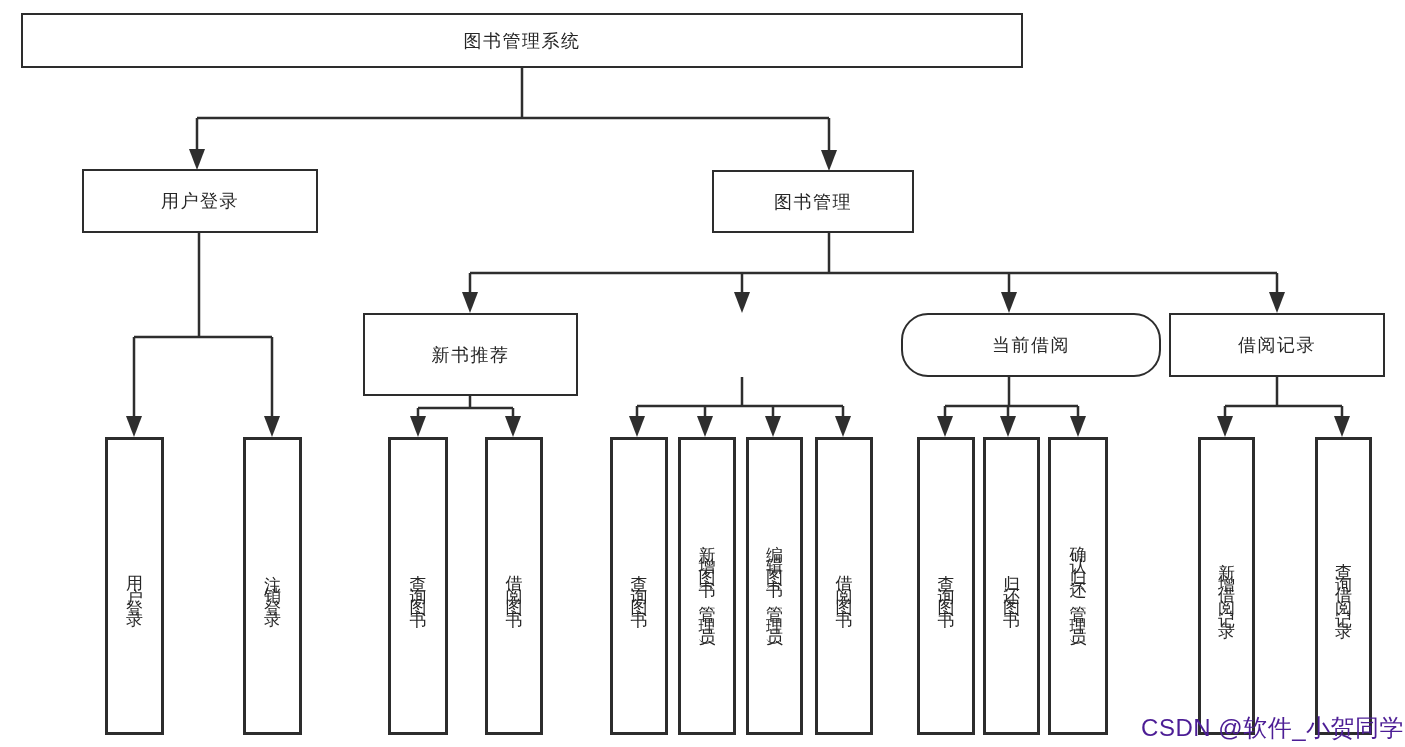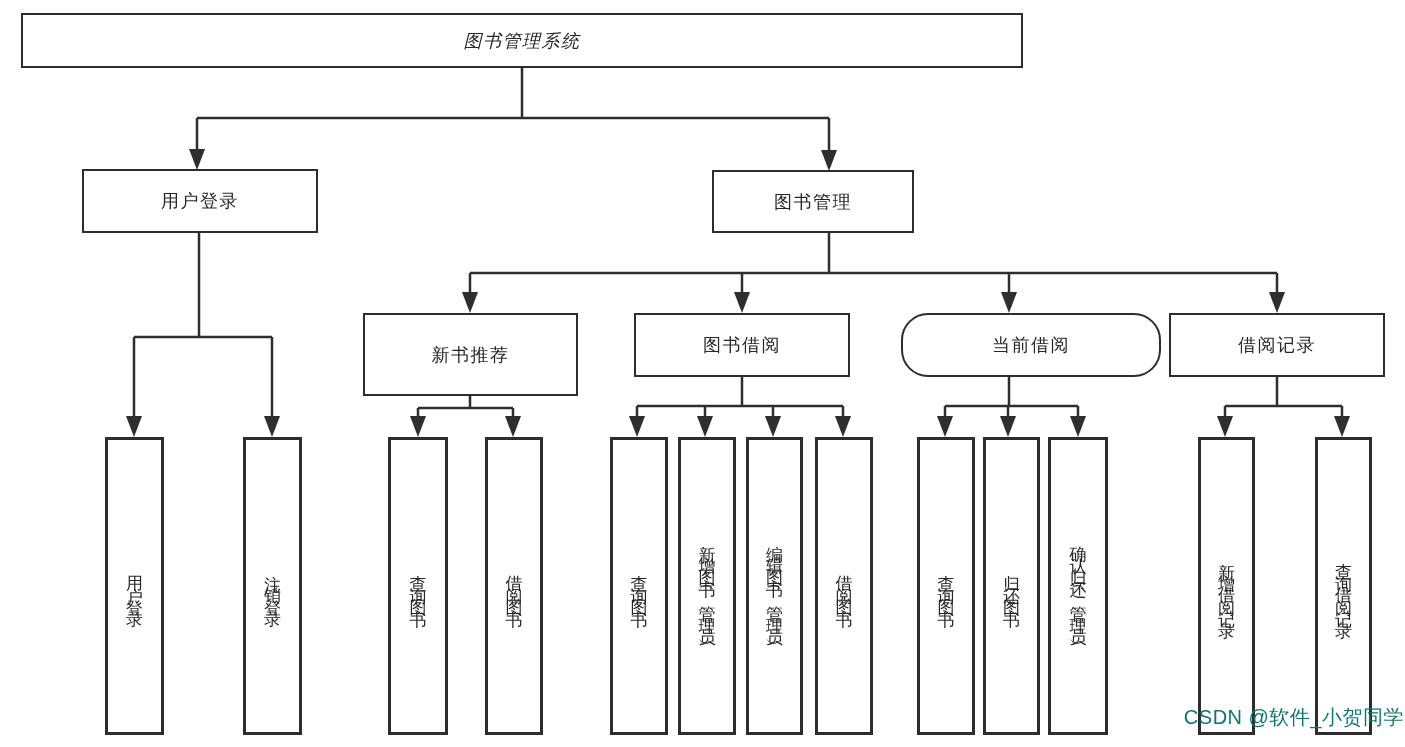--- a/index.html
+++ b/index.html
@@ -47,24 +47,24 @@
     writing-mode: vertical-rl;
     color: #262626;
     font-size: 17px;
     letter-spacing: 12px;
     line-height: 1;
     white-space: nowrap;
   }
   .watermark {
     position: absolute;
     right: 1px;
-    bottom: 16px;
+    bottom: 3px;
     z-index: 3;
-    font-size: 20px;
-    color: #0f766e;
+    font-size: 24px;
+    color: #4c1d95;
     letter-spacing: 0.5px;
     white-space: nowrap;
   }
   svg .edge { stroke: #2e2e2e; stroke-width: 2.5; fill: none; }
   svg .head { fill: #2e2e2e; stroke: none; }
 </style>
 </head>
 <body>
 
 <div id="canvas">
@@ -105,36 +105,33 @@
       <polygon class="head" points="1000,416 1016,416 1008,437"></polygon>
       <polygon class="head" points="1070,416 1086,416 1078,437"></polygon>
     </g>
     <g>
       <path class="edge" d="M1277,377 L1277,406 M1225,406 L1342,406 M1225,406 L1225,419 M1342,406 L1342,419"></path>
       <polygon class="head" points="1217,416 1233,416 1225,437"></polygon>
       <polygon class="head" points="1334,416 1350,416 1342,437"></polygon>
     </g>
   </svg>
 
-  <div class="box" style="left:21px; top:13px; width:1002px; height:55px;font-style:italic;">
+  <div class="box" style="left:21px; top:13px; width:1002px; height:55px;">
     <span>图书管理系统</span>
   </div>
 
   <div class="box" style="left:82px; top:169px; width:236px; height:64px;">
     <span>用户登录</span>
   </div>
   <div class="box" style="left:712px; top:170px; width:202px; height:63px;">
     <span>图书管理</span>
   </div>
 
   <div class="box" style="left:363px; top:313px; width:215px; height:83px;">
     <span>新书推荐</span>
-  </div>
-  <div class="box" style="left:634px; top:313px; width:216px; height:64px;">
-    <span>图书借阅</span>
   </div>
   <div class="box" style="left:901px; top:313px; width:260px; height:64px;border-radius:27px;">
     <span>当前借阅</span>
   </div>
   <div class="box" style="left:1169px; top:313px; width:216px; height:64px;text-align:center;">
     <span>借阅记录</span>
   </div>
 
   <div class="leaf" style="left:105px; width:59px;">
     <span class="vtext">用户登录</span>

